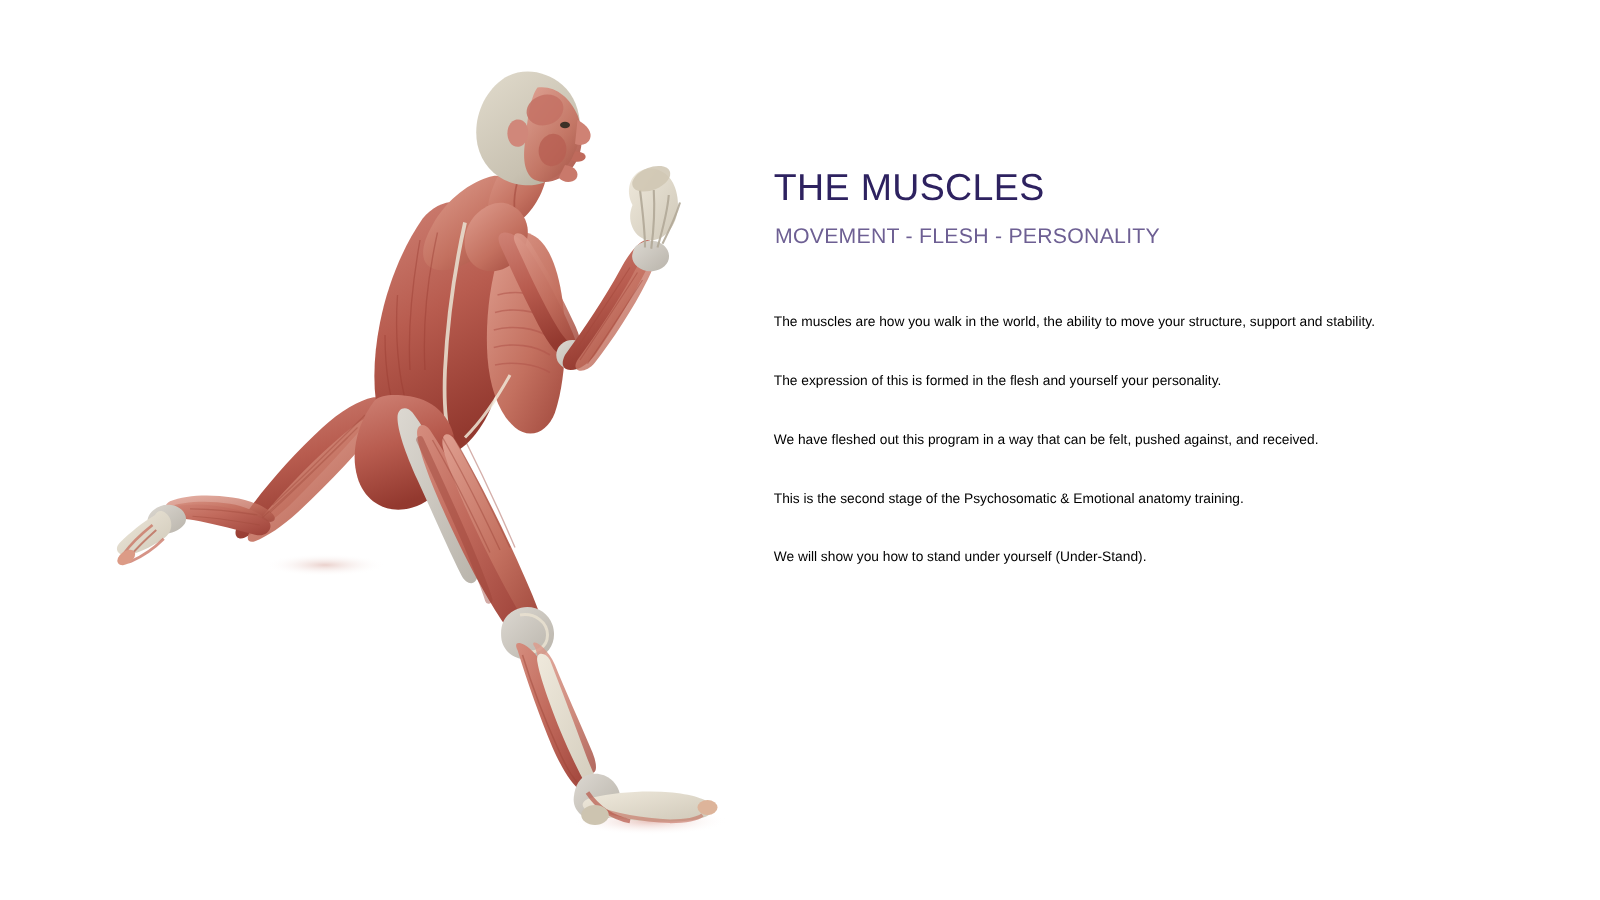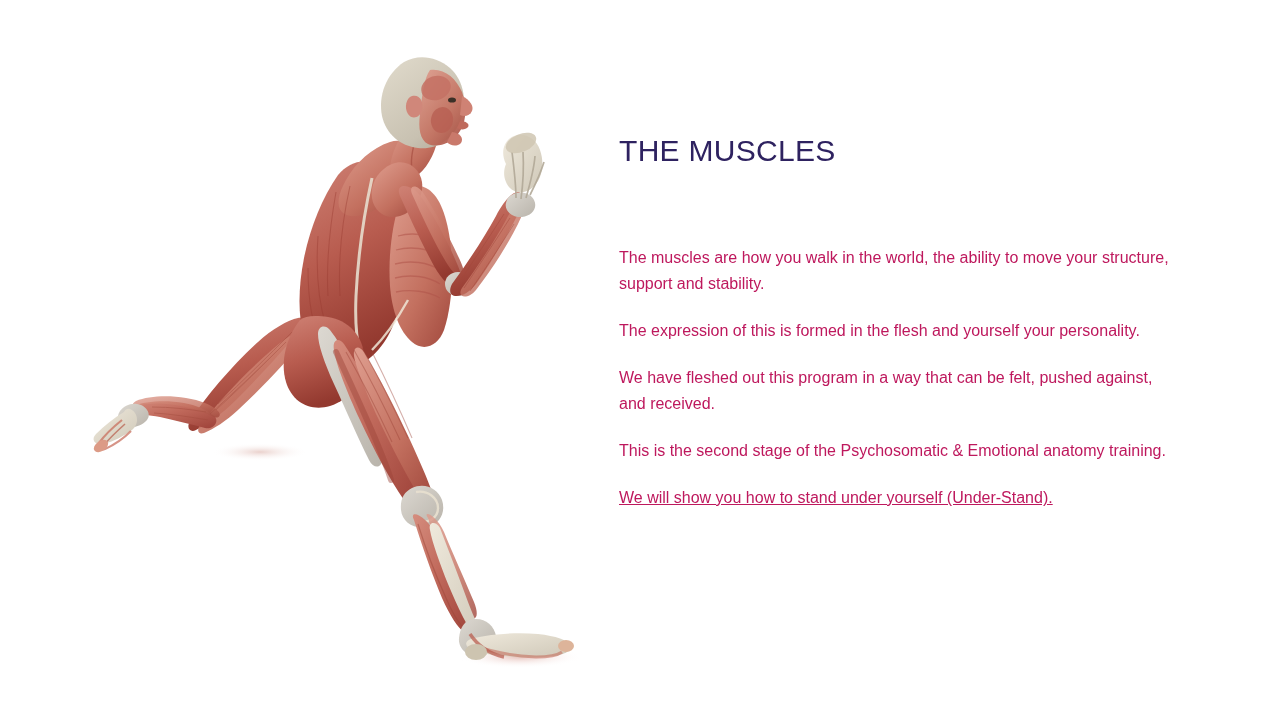--- a/index.html
+++ b/index.html
@@ -71,27 +71,26 @@
     white-space: nowrap;
   }
   .body-copy {
     position: absolute;
     left: 0;
     top: 245px;
     width: 556px;
   }
   .body-copy p {
     margin: 0 0 21px 0;
-    font-size: 16px;
+    font-size: 11px;
     line-height: 26px;
-    color: #be185d;
+    color: #000000;
   }
   .body-copy p:last-child {
     margin-bottom: 0;
-    text-decoration: underline;
   }
 </style>
 </head>
 <body>
 
 <div class="slide">
 
   <div class="figure-pane">
     <svg viewBox="0 0 600 720" xmlns="http://www.w3.org/2000/svg" role="img" aria-label="Running human musculature">
       <defs>
@@ -331,20 +330,21 @@
 
         <ellipse cx="476" cy="652" rx="11" ry="8" fill="#cdc4b0"></ellipse>
       </g>
     </svg>
   </div>
 
   <div class="text-pane">
 
     <h1 class="headline">THE MUSCLES</h1>
 
+    <h2 class="subhead">MOVEMENT - FLESH - PERSONALITY</h2>
 
     <div class="body-copy">
       <p>The muscles are how you walk in the world, the ability to move your structure, support and stability.</p>
       <p>The expression of this is formed in the flesh and yourself your personality.</p>
       <p>We have fleshed out this program in a way that can be felt, pushed against, and received.</p>
       <p>This is the second stage of the Psychosomatic &amp; Emotional anatomy training.</p>
       <p>We will show you how to stand under yourself (Under-Stand).</p>
     </div>
 
   </div>

